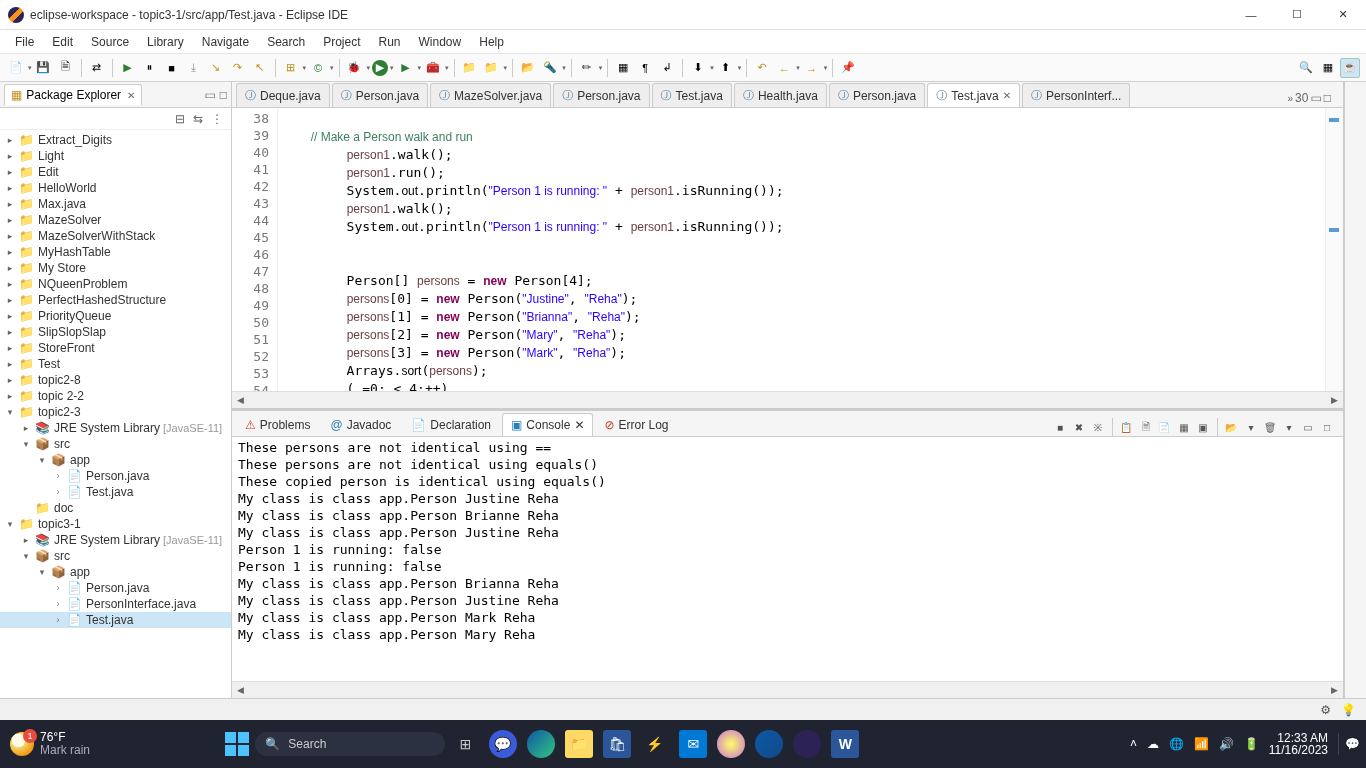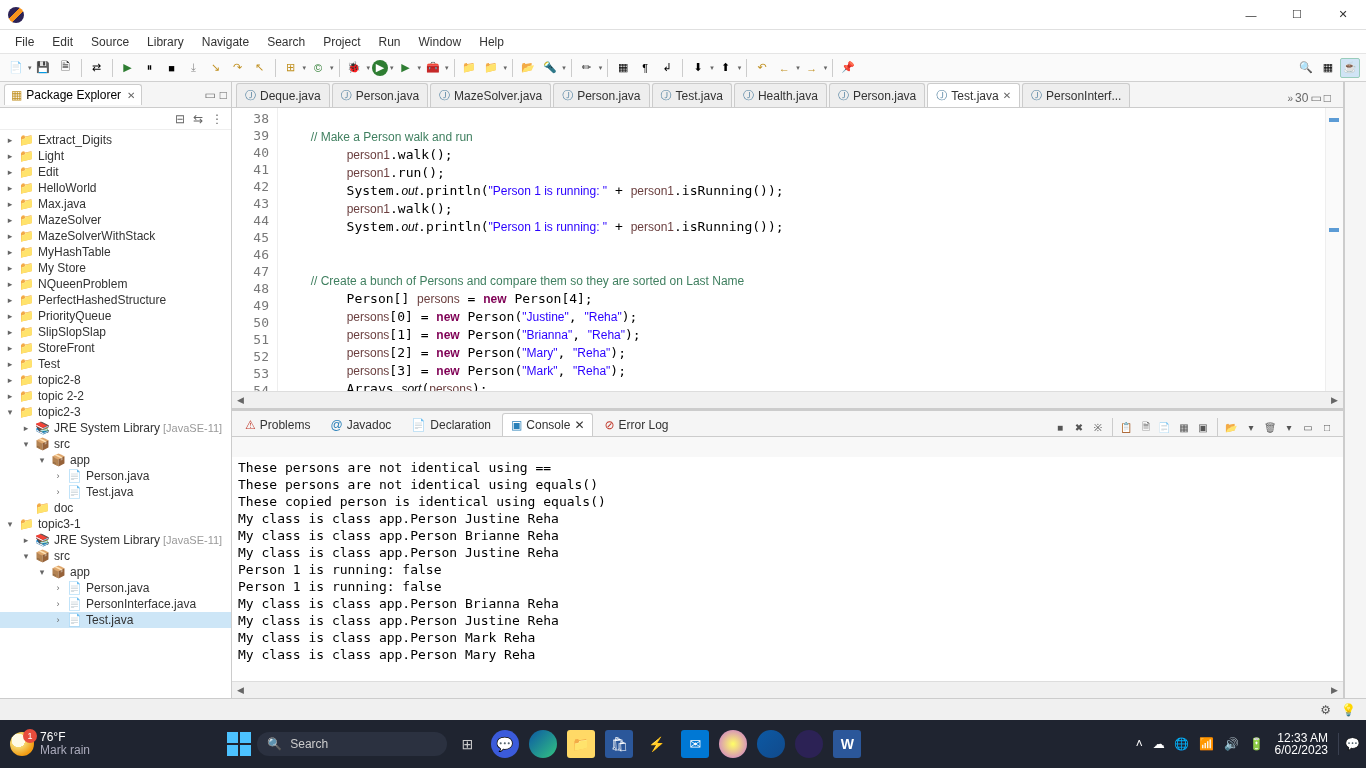--- a/index.html
+++ b/index.html
@@ -37,33 +37,33 @@
 .etab .close-x { color:#666; font-size:10px; }
 .overflow-count { margin-left:auto; padding:2px 8px; color:#666; font-size:11px; display:flex; align-items:center; gap:2px; }
 .editor-body { flex:1; display:flex; background:#fff; overflow:hidden; min-height:0; }
 .gutter { width:46px; background:#fff; border-right:1px solid #eee; text-align:right; padding:2px 8px 2px 0; color:#787878; font-family:Consolas,monospace; font-size:13px; line-height:17px; }
 .code { flex:1; padding:2px 0 2px 6px; font-family:Consolas,monospace; font-size:13px; line-height:17px; white-space:pre; overflow:auto; color:#000; }
 .c-com { color:#3f7f5f; }
 .c-kw { color:#7f0055; font-weight:bold; }
 .c-str { color:#2a00ff; }
 .c-fld { color:#0000c0; }
 .c-var { color:#6a3e3e; }
-.c-sit { font-style:italic; color:#000; }
+.c-sit { color:#000; }
 .ruler-right { width:18px; background:#fafafa; border-left:1px solid #eee; position:relative; }
 .ruler-mark { position:absolute; left:3px; width:10px; height:4px; background:#5b9bd5; }
 .hscroll { height:17px; background:#f0f0f0; border-top:1px solid #ddd; display:flex; align-items:center; }
 .hscroll .harrow { width:17px; text-align:center; color:#666; font-size:9px; }
 .bottom-views { height:290px; display:flex; flex-direction:column; border-top:3px solid #ccc; }
 .bview-tabs { height:26px; display:flex; align-items:flex-end; background:#f5f5f5; border-bottom:1px solid #ccc; padding:0 4px; }
 .bvtab { display:flex; align-items:center; gap:4px; padding:4px 8px; margin-right:2px; border:1px solid transparent; border-bottom:none; font-size:12px; color:#333; }
 .bvtab.active { background:#fff; border-color:#ccc; border-radius:3px 3px 0 0; }
 .bview-toolbar { margin-left:auto; display:flex; gap:3px; align-items:center; padding-right:4px; }
 .bview-toolbar .tbicon { width:16px; height:16px; display:flex; align-items:center; justify-content:center; font-size:10px; color:#555; border:1px solid transparent; }
 .console-header { padding:2px 6px; color:#666; font-size:11px; background:#fff; white-space:nowrap; overflow:hidden; }
-.console-body { flex:1; background:#fff; padding:2px 6px; font-family:Consolas,monospace; font-size:13px; line-height:17px; color:#000; white-space:pre; overflow:auto;margin-top:20px; }
+.console-body { flex:1; background:#fff; padding:2px 6px; font-family:Consolas,monospace; font-size:13px; line-height:17px; color:#000; white-space:pre; overflow:auto; }
 .rightrail { width:22px; background:#f5f5f5; border-left:1px solid #ccc; }
 .statusbar { height:22px; background:#f0f0f0; border-top:1px solid #ccc; display:flex; align-items:center; justify-content:flex-end; padding:0 10px; gap:10px; color:#555; font-size:11px; }
 .taskbar { height:48px; background:#1f2430; display:flex; align-items:center; color:#fff; padding:0 10px; }
 .weather { display:flex; align-items:center; gap:6px; }
 .weather .wicon { width:24px; height:24px; border-radius:50%; background:radial-gradient(circle at 35% 35%,#fffbe6 30%,#f5d76e 31%,#f39c12 70%); position:relative; }
 .weather .notif { position:absolute; top:-3px; right:-3px; width:14px; height:14px; border-radius:50%; background:#e74c3c; font-size:9px; display:flex; align-items:center; justify-content:center; }
 .weather .wtxt { display:flex; flex-direction:column; line-height:13px; font-size:11px; }
 .tb-center { margin-left:auto; margin-right:auto; display:flex; align-items:center; gap:6px; }
 .winlogo { width:24px; height:24px; display:grid; grid-template-columns:1fr 1fr; grid-template-rows:1fr 1fr; gap:2px; }
 .winlogo div { background:#4cc2ff; }
@@ -72,20 +72,21 @@
 .tb-app { width:28px; height:28px; border-radius:4px; display:flex; align-items:center; justify-content:center; font-size:14px; }
 .tray { display:flex; align-items:center; gap:10px; margin-left:auto; }
 .tray .ttxt { display:flex; flex-direction:column; align-items:flex-end; line-height:12px; font-size:11px; }
 .tbell { width:18px; height:22px; border-left:1px solid #3a4050; padding-left:10px; display:flex; align-items:center; justify-content:center; }
 </style>
 </head>
 <body>
 
 <div class="titlebar">
   <div class="eclipse-icon"></div>
+  <div class="title">eclipse-workspace - topic3-1/src/app/Test.java - Eclipse IDE</div>
   <div class="win-btns">
     <div class="win-btn">—</div>
     <div class="win-btn">☐</div>
     <div class="win-btn">✕</div>
   </div>
 </div>
 
 <div class="menubar" id="menubar">
     <span>File</span>
     <span>Edit</span>
@@ -411,21 +412,20 @@
 </div>
       <div class="code" id="code"><span class=""></span>
 <span class="c-com">        // Make a Person walk and run</span>
         <span class="c-var">person1</span>.walk();
         <span class="c-var">person1</span>.run();
         System.<span class="c-fld c-sit">out</span>.println(<span class="c-str">"Person 1 is running: "</span> + <span class="c-var">person1</span>.isRunning());
         <span class="c-var">person1</span>.walk();
         System.<span class="c-fld c-sit">out</span>.println(<span class="c-str">"Person 1 is running: "</span> + <span class="c-var">person1</span>.isRunning());
 <span class=""></span>
 <span class=""></span>
-<span class="c-com">        // Create a bunch of Persons and compare them so they are sorted on Last Name</span>
         Person[] <span class="c-var">persons</span> = <span class="c-kw">new</span> Person[4];
         <span class="c-var">persons</span>[0] = <span class="c-kw">new</span> Person(<span class="c-str">"Justine"</span>, <span class="c-str">"Reha"</span>);
         <span class="c-var">persons</span>[1] = <span class="c-kw">new</span> Person(<span class="c-str">"Brianna"</span>, <span class="c-str">"Reha"</span>);
         <span class="c-var">persons</span>[2] = <span class="c-kw">new</span> Person(<span class="c-str">"Mary"</span>, <span class="c-str">"Reha"</span>);
         <span class="c-var">persons</span>[3] = <span class="c-kw">new</span> Person(<span class="c-str">"Mark"</span>, <span class="c-str">"Reha"</span>);
         Arrays.<span class="c-sit">sort</span>(<span class="c-var">persons</span>);
         ( =0; &lt; 4;++)
 </div>
       <div class="ruler-right">
         <div class="ruler-mark" style="top:10px"></div>
@@ -546,17 +546,17 @@
   </div>
   <div class="tray">
     <span>˄</span>
     <span>☁</span>
     <span>🌐</span>
     <span>📶</span>
     <span>🔊</span>
     <span>🔋</span>
     <div class="ttxt">
       <span>12:33 AM</span>
-      <span>6/02/2023</span>
+      <span>11/16/2023</span>
     </div>
     <div class="tbell">💬</div>
   </div>
 </div>
 
 </body></html>

